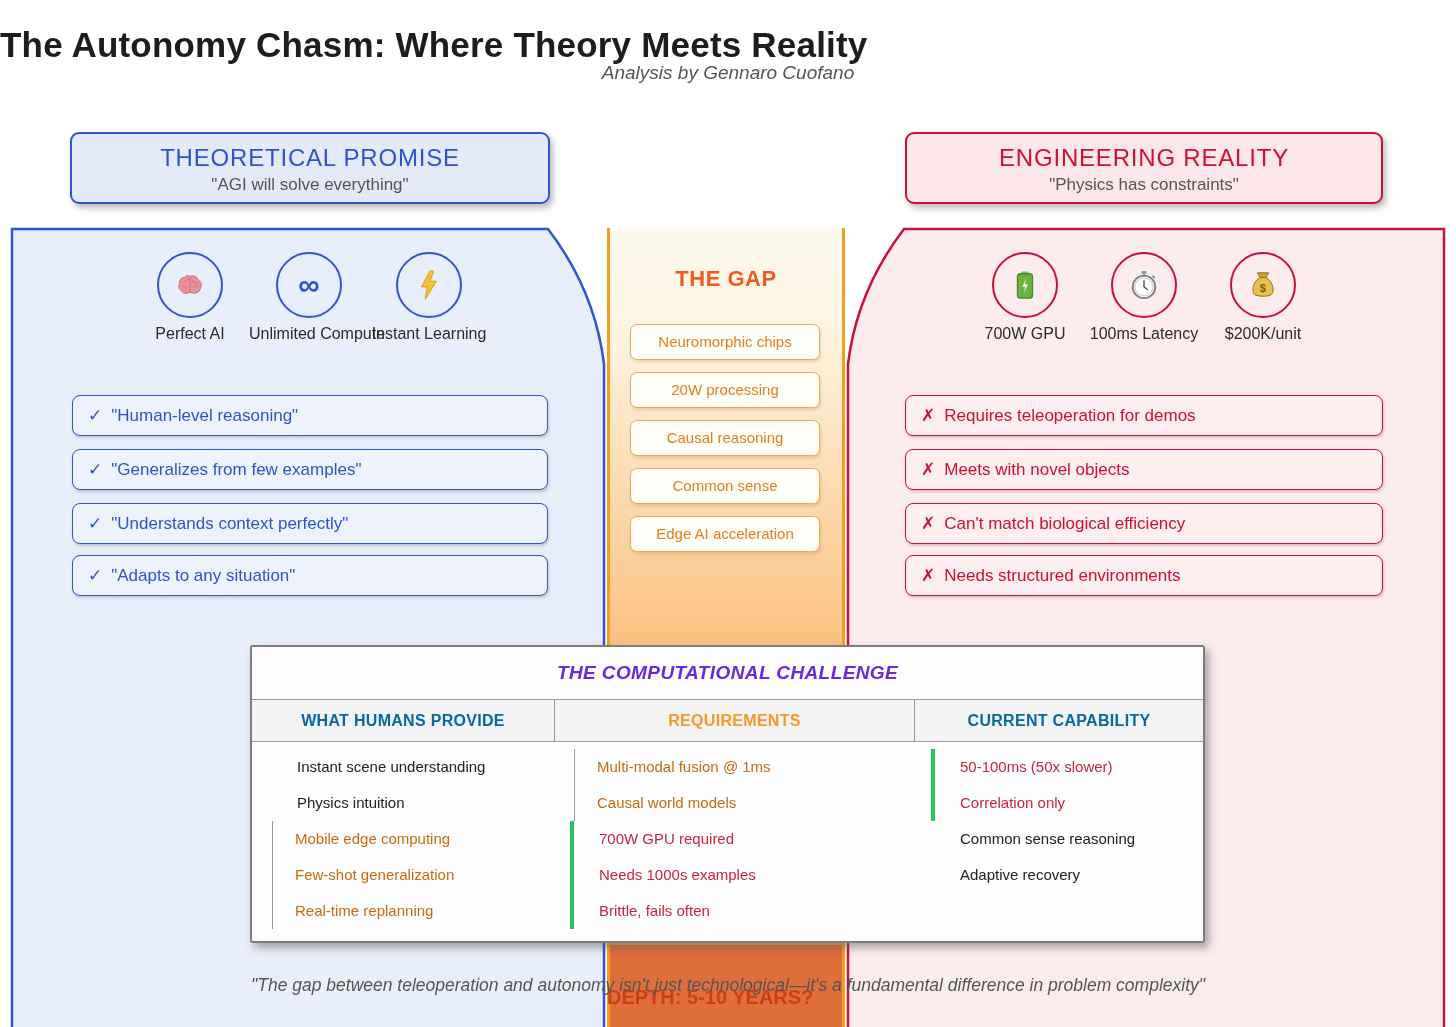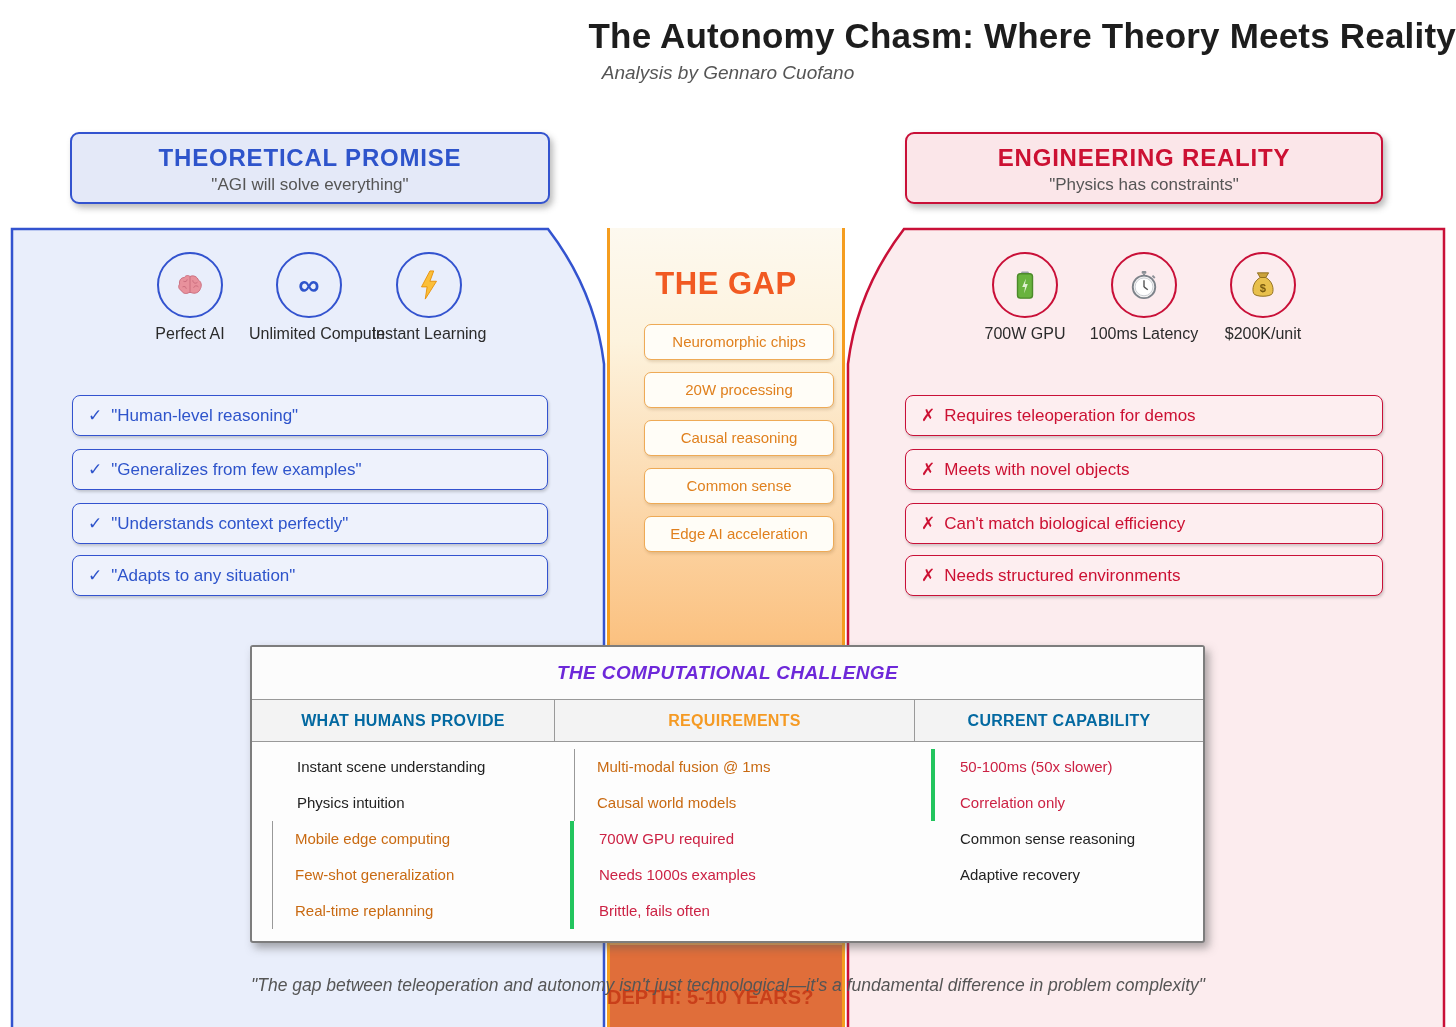--- a/index.html
+++ b/index.html
@@ -12,37 +12,37 @@
     width: 1456px;
     height: 1027px;
     overflow: hidden;
     background: #ffffff;
   }
   .bg { position: absolute; left: 0; top: 0; }
   .left-shape  { fill: var(--blue-fill);  stroke: var(--blue); stroke-width: 2.5px; }
   .right-shape { fill: var(--red-fill);   stroke: var(--red);  stroke-width: 2.5px; }
 
   .page-title {
-    position: absolute; left: 0; top: 16px; width: 1456px;
-    text-align: right; font-size: 35px; font-weight: 700; color: var(--text-dark);
+    position: absolute; left: 0; top: 25px; width: 1456px;
+    text-align: left; font-size: 35px; font-weight: 700; color: var(--text-dark);
     letter-spacing: 0.2px;
   }
   .page-subtitle {
     position: absolute; left: 0; top: 62px; width: 1456px;
     text-align: center; font-size: 19px; font-style: italic; color: var(--text-gray);
   }
 
   .hdr-box {
     position: absolute; top: 132px; height: 72px; border-radius: 9px;
     text-align: center; padding-top: 9px;
     box-shadow: 3px 4px 6px rgba(60,60,60,0.35);
   }
   .hdr-box.left  { left: 70px;  width: 480px; background: var(--blue-head-fill); border: 2.5px solid var(--blue); }
   .hdr-box.right { left: 905px; width: 478px; background: var(--red-head-fill);  border: 2.5px solid var(--red); }
-  .hdr-title { font-size: 24px; font-weight: 700; letter-spacing: 0.8px; line-height: 30px; }
+  .hdr-title { font-size: 24px; font-weight: 400; letter-spacing: 0.8px; line-height: 30px; }
   .hdr-box.left  .hdr-title { color: var(--blue-text); }
   .hdr-box.right .hdr-title { color: var(--red-strong); }
   .hdr-sub { font-size: 17px; color: var(--text-gray); line-height: 24px; }
 
   .gap-col {
     position: absolute; left: 607px; top: 228px; width: 238px; height: 799px;
     border-left: 3px solid var(--orange-border);
     border-right: 3px solid var(--orange-border);
     background: linear-gradient(180deg, var(--gap-top) 0%, #fdf3de 14%, var(--gap-mid) 52%, #f6ab53 78%, var(--gap-bottom) 100%);
   }
@@ -52,25 +52,25 @@
     border-left: 3px solid var(--orange-border);
     border-right: 3px solid var(--orange-border);
   }
   .depth-text {
     position: absolute; left: 607px; top: 986px; width: 188px;
     text-align: center; font-size: 20px; font-weight: 700; color: var(--depth-text);
     white-space: nowrap;
   }
   .gap-title {
     position: absolute; left: 607px; top: 266px; width: 238px;
-    text-align: center; font-size: 31px; font-weight: 700; color: var(--orange-title);
+    text-align: center; font-size: 22px; font-weight: 700; color: var(--orange-title);
     letter-spacing: 0.5px;
   }
   .gap-item {
-    position: absolute; left: 644px; width: 190px; height: 36px;
+    position: absolute; left: 630px; width: 190px; height: 36px;
     background: #fffdf7; border: 1.5px solid #eeaa56; border-radius: 7px;
     text-align: center; line-height: 33px; font-size: 15px; color: var(--orange-item);
     box-shadow: 1px 2px 3px rgba(120,80,20,0.18);
   }
 
   .icon-item { position: absolute; top: 252px; width: 120px; text-align: center; }
   .circle {
     width: 66px; height: 66px; border-radius: 50%; margin: 0 auto;
     display: flex; align-items: center; justify-content: center;
   }

